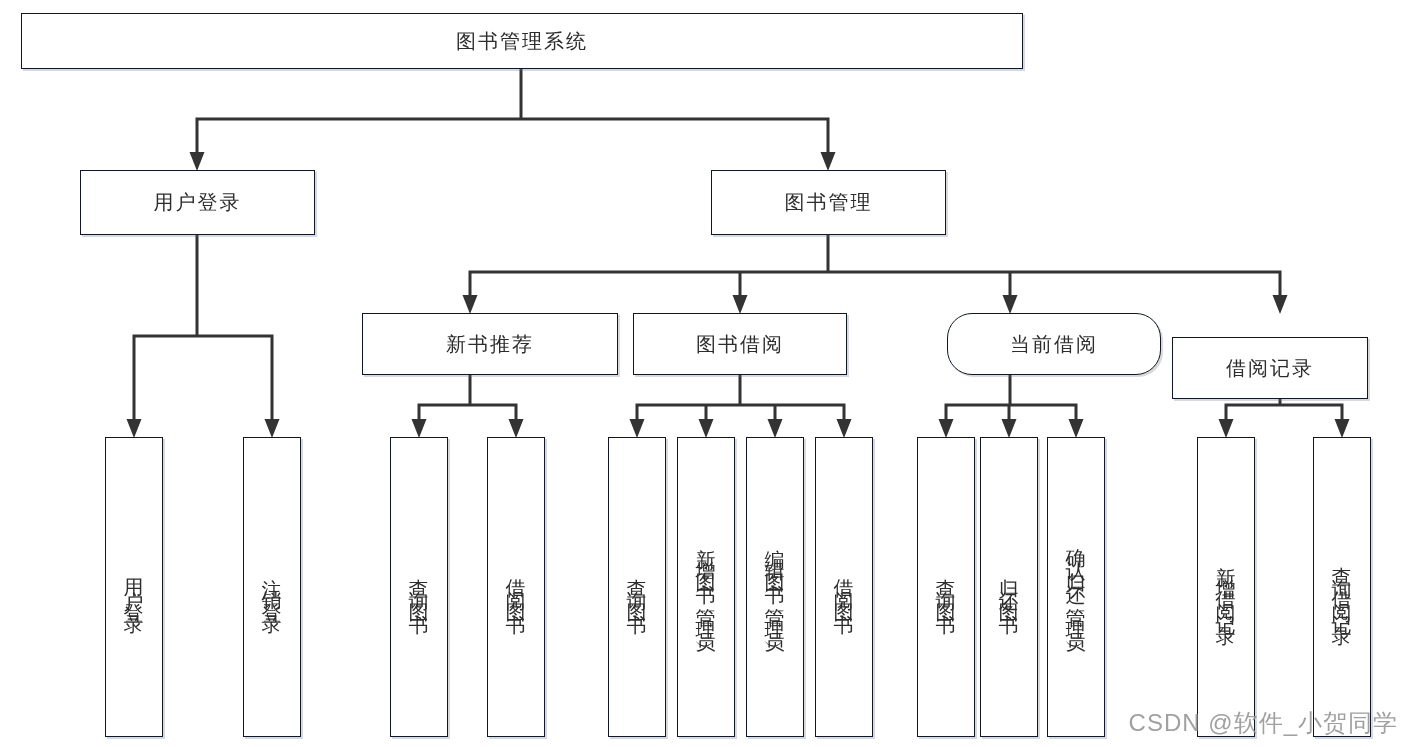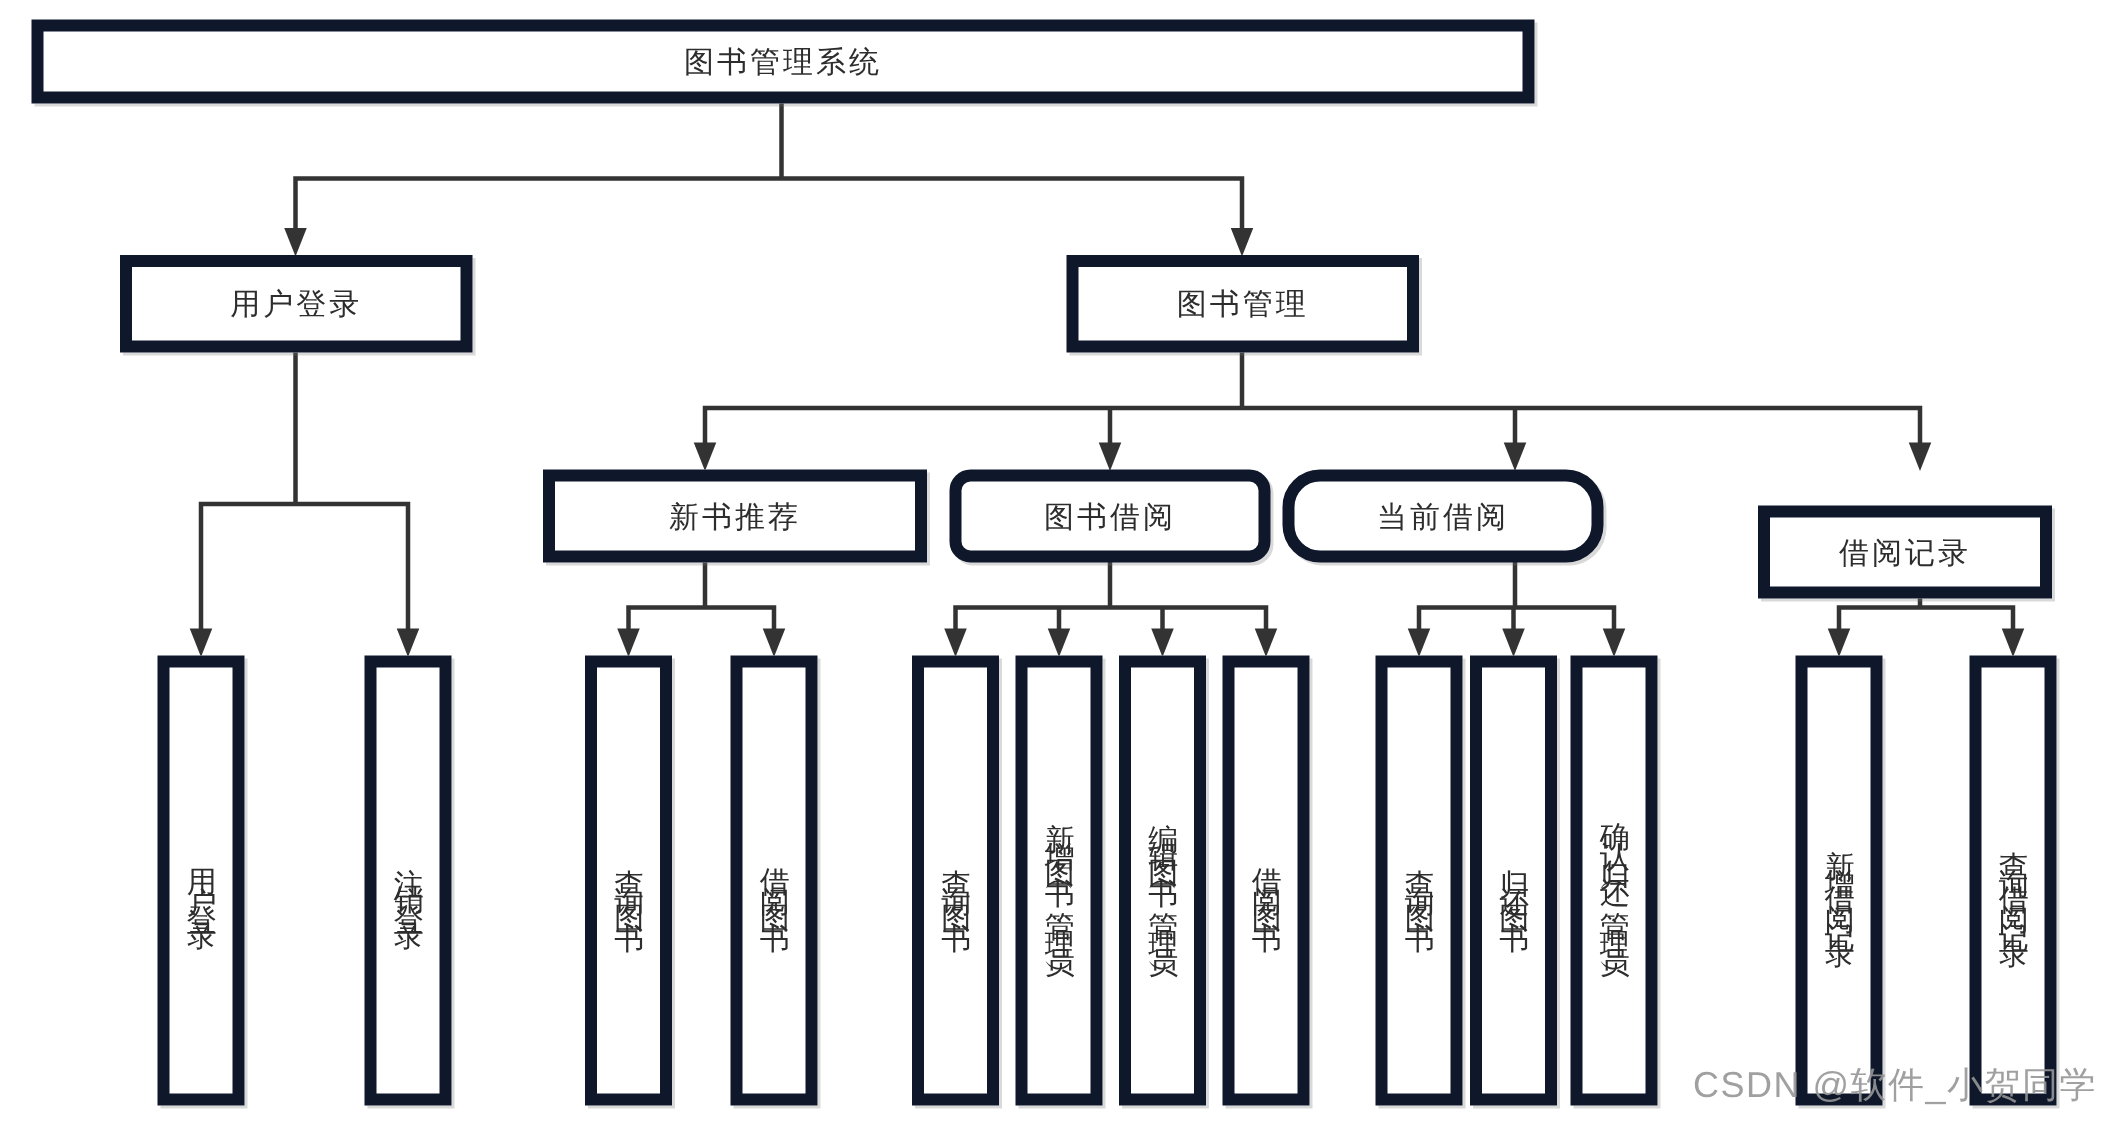--- a/index.html
+++ b/index.html
@@ -20,21 +20,21 @@
     position: absolute;
     left: 0; top: 0;
     width: 1405px;
     height: 747px;
     z-index: 1;
   }
   .node {
     position: absolute;
     box-sizing: border-box;
     background: #ffffff;
-    border: 8px solid #0f172a;
+    border: 1px solid #0f172a;
     box-shadow: 2px 2px 0 rgba(120,120,120,0.28);
     display: flex;
     align-items: center;
     justify-content: center;
     z-index: 2;
   }
   .hlabel {
     font-size: 20px;
     letter-spacing: 2px;
     color: #2d2d2d;
@@ -103,24 +103,24 @@
   <div class="node" style="left:80px; top:170px; width:235px; height:65px;">
     <span class="hlabel">用户登录</span>
   </div>
   <div class="node" style="left:711px; top:170px; width:235px; height:65px;">
     <span class="hlabel">图书管理</span>
   </div>
 
   <div class="node" style="left:362px; top:313px; width:256px; height:62px;">
     <span class="hlabel">新书推荐</span>
   </div>
-  <div class="node" style="left:633px; top:313px; width:214px; height:62px;border-radius:14px;">
+  <div class="node" style="left:633px; top:313px; width:214px; height:62px;">
     <span class="hlabel">图书借阅</span>
   </div>
-  <div class="node" style="left:855px; top:313px; width:214px; height:62px;border-radius:25px;">
+  <div class="node" style="left:947px; top:313px; width:214px; height:62px;border-radius:25px;">
     <span class="hlabel">当前借阅</span>
   </div>
   <div class="node" style="left:1172px; top:313px; width:196px; height:62px;margin-top:24px;">
     <span class="hlabel">借阅记录</span>
   </div>
 
   <div class="node leaf" style="left:105px;">
     <span class="vlabel">用户登录</span>
   </div>
   <div class="node leaf" style="left:243px;">

